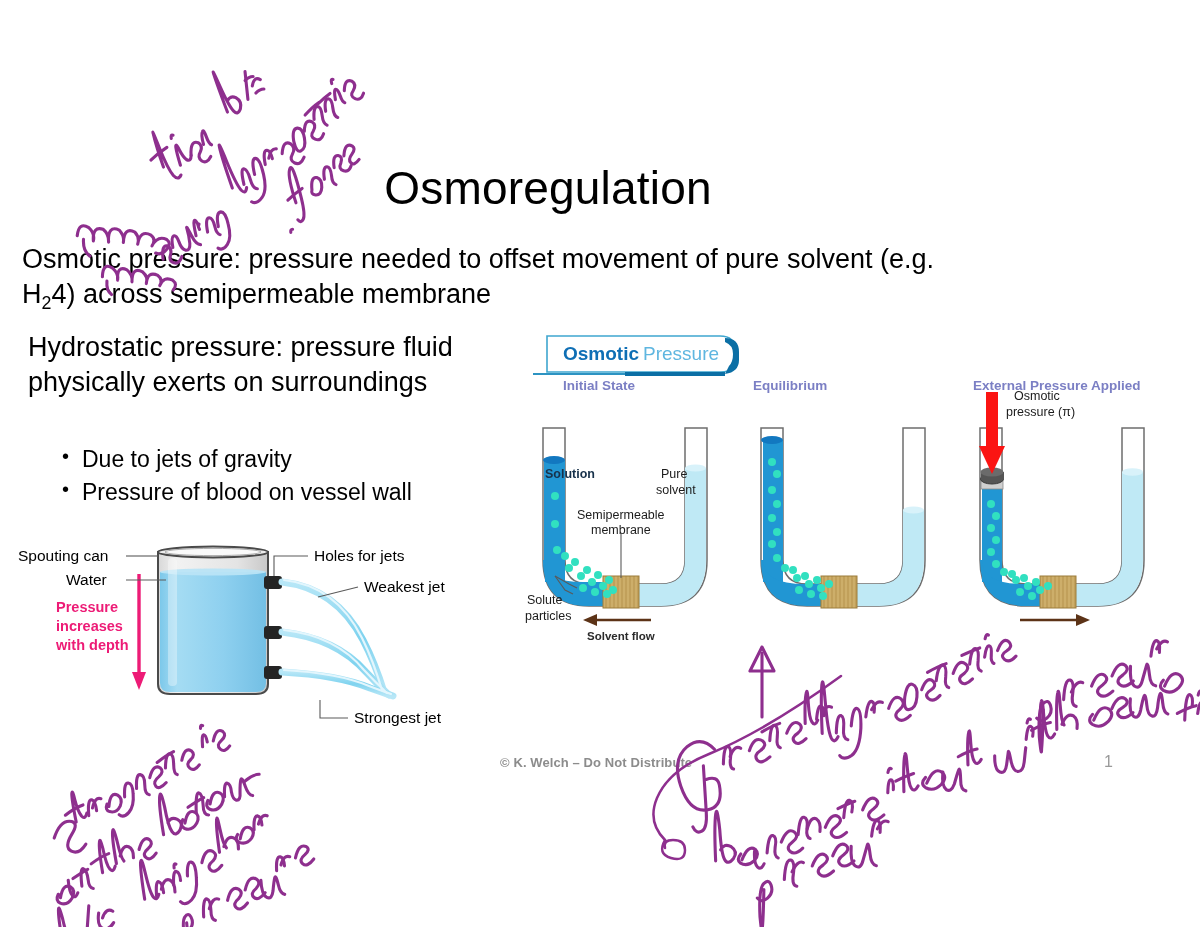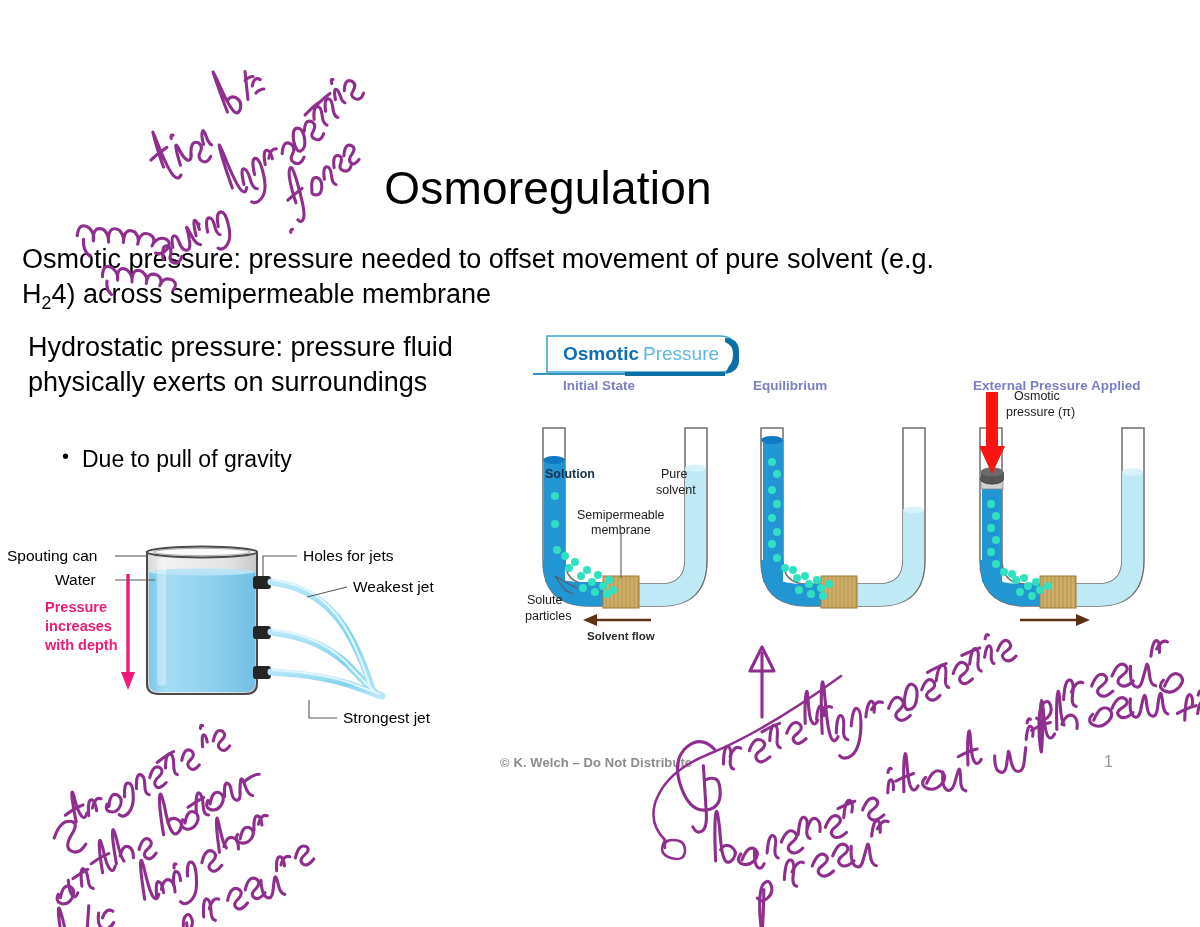--- a/index.html
+++ b/index.html
@@ -88,21 +88,21 @@
     position: absolute;
     left: 1104px;
     top: 753px;
     font-size: 16px;
     color: #9a9a9a;
   }
 
   
   #fig-spouting {
     position: absolute;
-    left: 7px;
+    left: 18px;
     top: 532px;
     width: 470px;
     height: 200px;
     text-decoration: underline;
   }
   #fig-spouting svg { display: block; }
   .lbl-dark { font-family: "Liberation Sans", sans-serif; font-size: 15.5px; fill: #000000; }
   .lbl-pink { font-family: "Liberation Sans", sans-serif; font-size: 14.5px; fill: #ed1b76; font-weight: bold; }
   .leader { stroke: #5a5a5a; stroke-width: 1.1; fill: none; }
 
@@ -172,21 +172,22 @@
 
   <div class="body-para" id="para-osmotic">
     <span>Osmotic pressure: pressure needed to offset movement of pure solvent (e.g.</span>
     <br>
     <span>H</span><span class="sub">2</span><span>4) across semipermeable membrane</span>
   </div>
 
   <div class="body-para" id="para-hydrostatic">Hydrostatic pressure: pressure fluid physically exerts on surroundings</div>
 
   <ul id="bullet-list">
-    <li>Due to pull of gravity</li>
+    <li>Due to jets of gravity</li>
+    <li>Pressure of blood on vessel wall</li>
   </ul>
 
   <div id="fig-spouting">
     <svg width="470" height="200" viewBox="0 0 470 200">
       <defs>
         <linearGradient id="canGlass" x1="0" y1="0" x2="1" y2="0">
           <stop offset="0%" stop-color="#d8d8d8"></stop>
           <stop offset="18%" stop-color="#f2f2f2"></stop>
           <stop offset="72%" stop-color="#e4e4e4"></stop>
           <stop offset="100%" stop-color="#c8c8c8"></stop>

